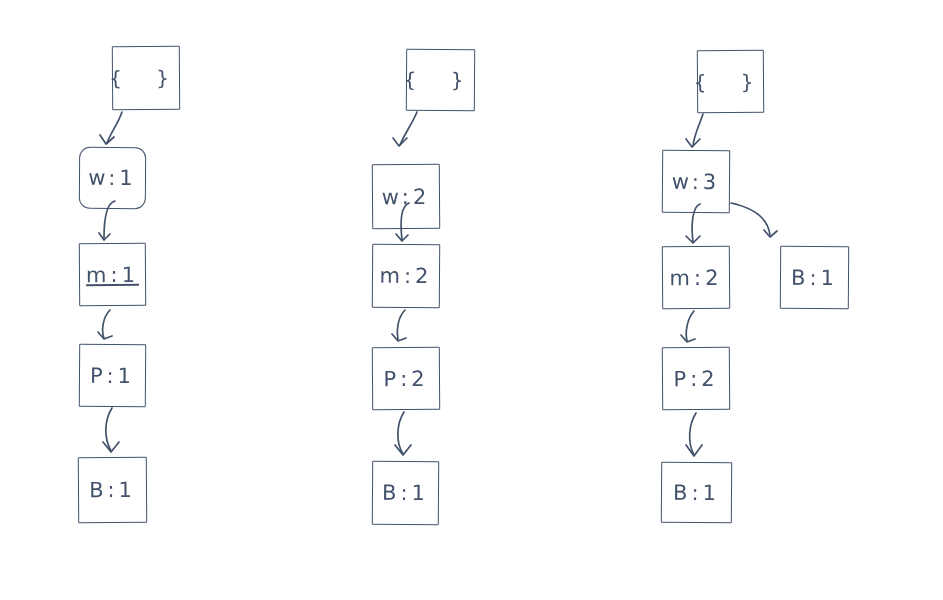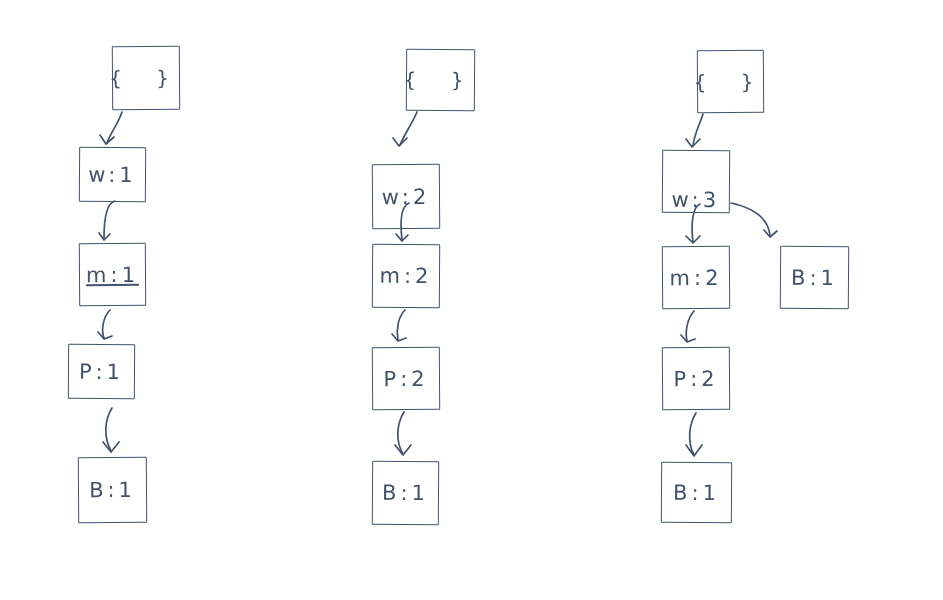--- a/index.html
+++ b/index.html
@@ -101,27 +101,27 @@
     </g>
     <g>
       <path d="M696,413 C689,424 687,442 694,455"></path>
       <path d="M686,445 L694,456 L702,445"></path>
     </g>
   </svg>
 
   <div class="node brace r1" style="left:112px; top:46px; width:68px; height:64px;">
     <span class="lbl">{ }</span>
   </div>
-  <div class="node r2" style="left:79px; top:147px; width:67px; height:55px;">
+  <div class="node r2" style="left:79px; top:147px; width:67px; height:62px;border-radius:11px;">
     <span class="lbl">w:1</span>
   </div>
   <div class="node r1" style="left:79px; top:243px; width:67px; height:63px;text-decoration:underline;">
     <span class="lbl">m:1</span>
   </div>
-  <div class="node r2" style="left:68px; top:344px; width:67px; height:55px;">
+  <div class="node r2" style="left:79px; top:344px; width:67px; height:63px;">
     <span class="lbl">P:1</span>
   </div>
   <div class="node r1" style="left:78px; top:457px; width:69px; height:66px;">
     <span class="lbl">B:1</span>
   </div>
 
   <div class="node brace r2" style="left:406px; top:49px; width:69px; height:62px;">
     <span class="lbl">{ }</span>
   </div>
   <div class="node r1" style="left:372px; top:164px; width:68px; height:65px;">
@@ -133,21 +133,21 @@
   <div class="node r1" style="left:372px; top:347px; width:68px; height:63px;">
     <span class="lbl">P:2</span>
   </div>
   <div class="node r2" style="left:372px; top:461px; width:67px; height:64px;">
     <span class="lbl">B:1</span>
   </div>
 
   <div class="node brace r1" style="left:697px; top:50px; width:67px; height:63px;">
     <span class="lbl">{ }</span>
   </div>
-  <div class="node r2" style="left:662px; top:150px; width:68px; height:63px;align-items:flex-end;">
+  <div class="node r2" style="left:662px; top:150px; width:68px; height:63px;">
     <span class="lbl">w:3</span>
   </div>
   <div class="node r1" style="left:662px; top:246px; width:68px; height:63px;">
     <span class="lbl">m:2</span>
   </div>
   <div class="node r2" style="left:780px; top:246px; width:69px; height:63px;">
     <span class="lbl">B:1</span>
   </div>
   <div class="node r1" style="left:662px; top:347px; width:68px; height:63px;">
     <span class="lbl">P:2</span>

